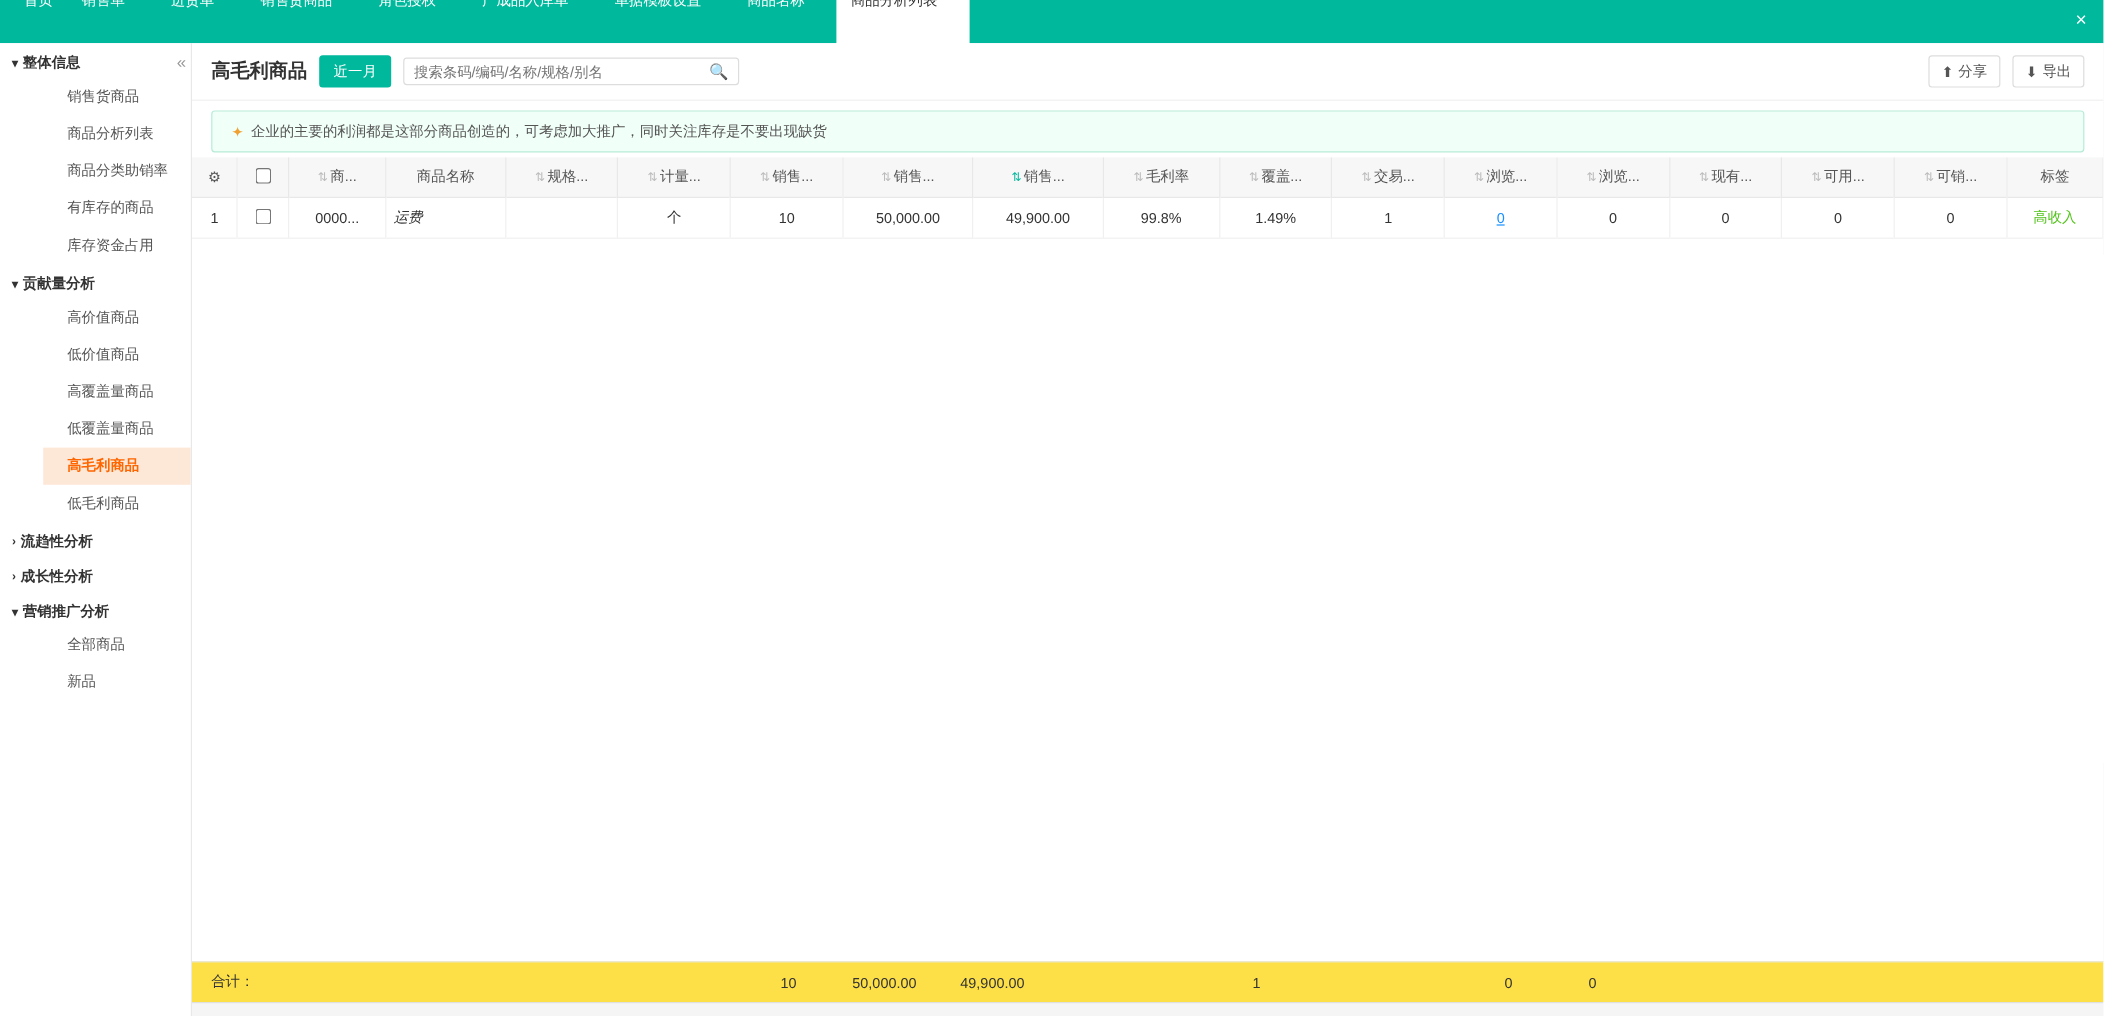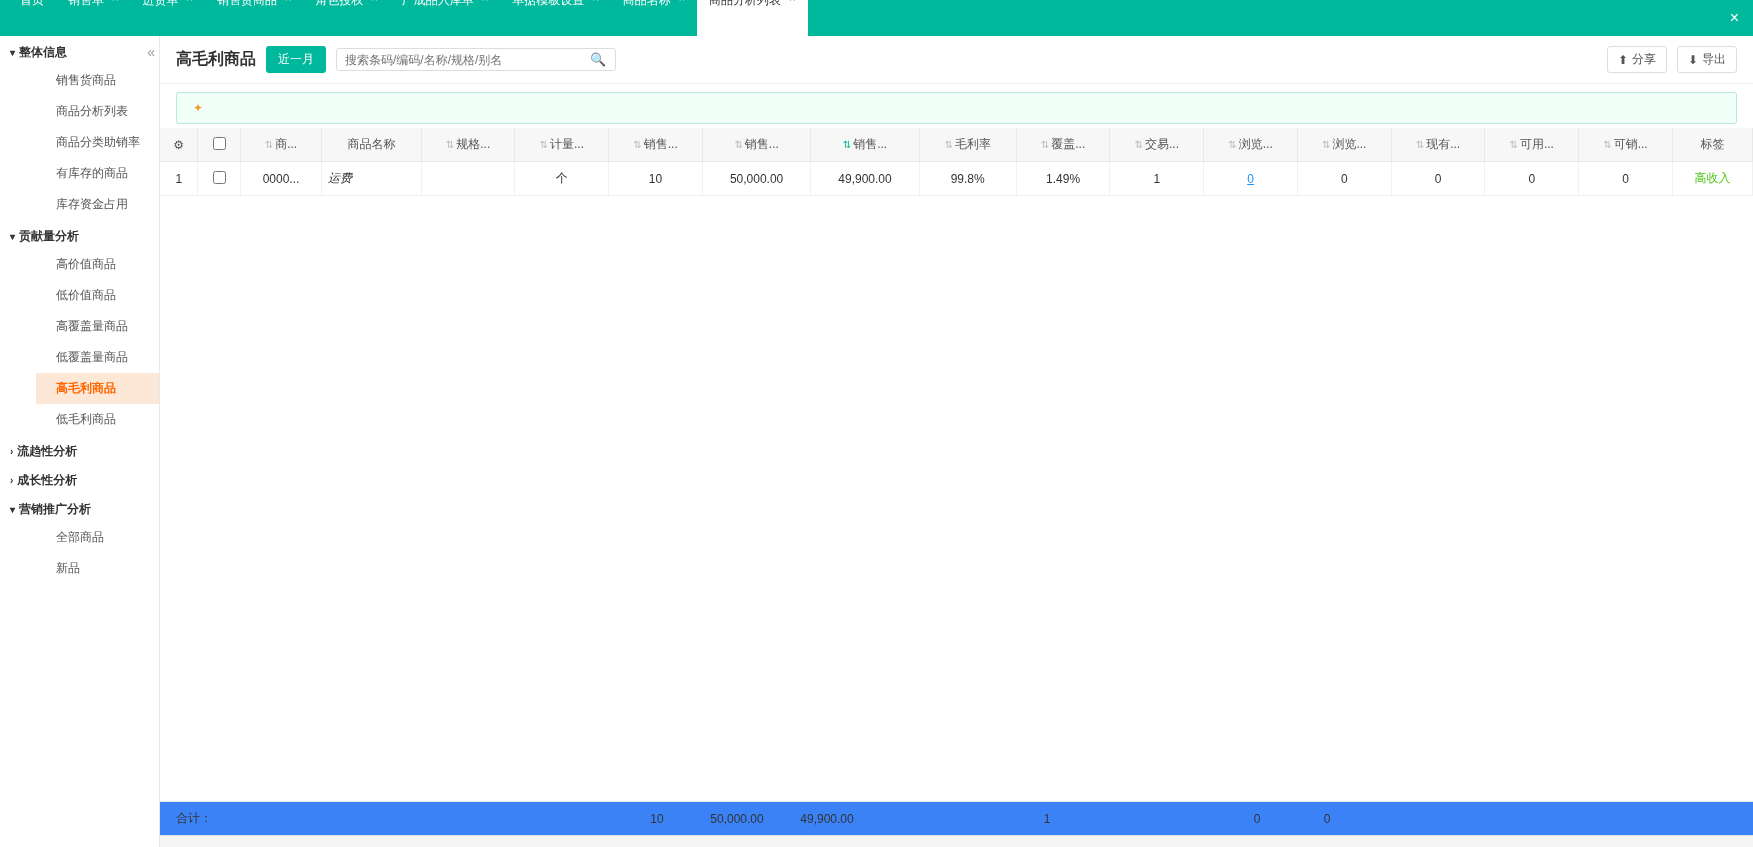--- a/index.html
+++ b/index.html
@@ -200,21 +200,21 @@
     .col-sort { font-size: 10px; color: #bbb; margin-right: 2px; }
     .tag-high { color: #52c41a; font-size: 12px; }
     .link-cell { color: #1890ff; text-decoration: underline; cursor: pointer; }
     td.left { text-align: left; font-style: italic; }
 
     
     .footer-bar {
       display: flex;
       align-items: center;
       padding: 8px 16px;
-      background: #3b82f6;
+      background: #fde047;
       border-top: 1px solid #e8e8e8;
       font-size: 12px;
       color: #333;
       flex-shrink: 0;
     }
 
     
     .table-container::-webkit-scrollbar { height: 8px; }
     .table-container::-webkit-scrollbar-track { background: #f1f1f1; }
     .table-container::-webkit-scrollbar-thumb { background: #ccc; border-radius: 4px; }
@@ -355,20 +355,21 @@
         <span>分享</span>
       </button>
       <button class="action-btn">
         <span>⬇</span>
         <span>导出</span>
       </button>
     </div>
 
     <div class="info-bar">
       <span class="info-icon">✦</span>
+      <span>企业的主要的利润都是这部分商品创造的，可考虑加大推广，同时关注库存是不要出现缺货</span>
     </div>
 
     <div class="table-container">
       <table>
         <thead>
           <tr>
             <th>⚙</th>
             <th><input type="checkbox" style=""></th>
             <th><span class="col-sort">⇅</span>商...</th>
             <th>商品名称</th>

